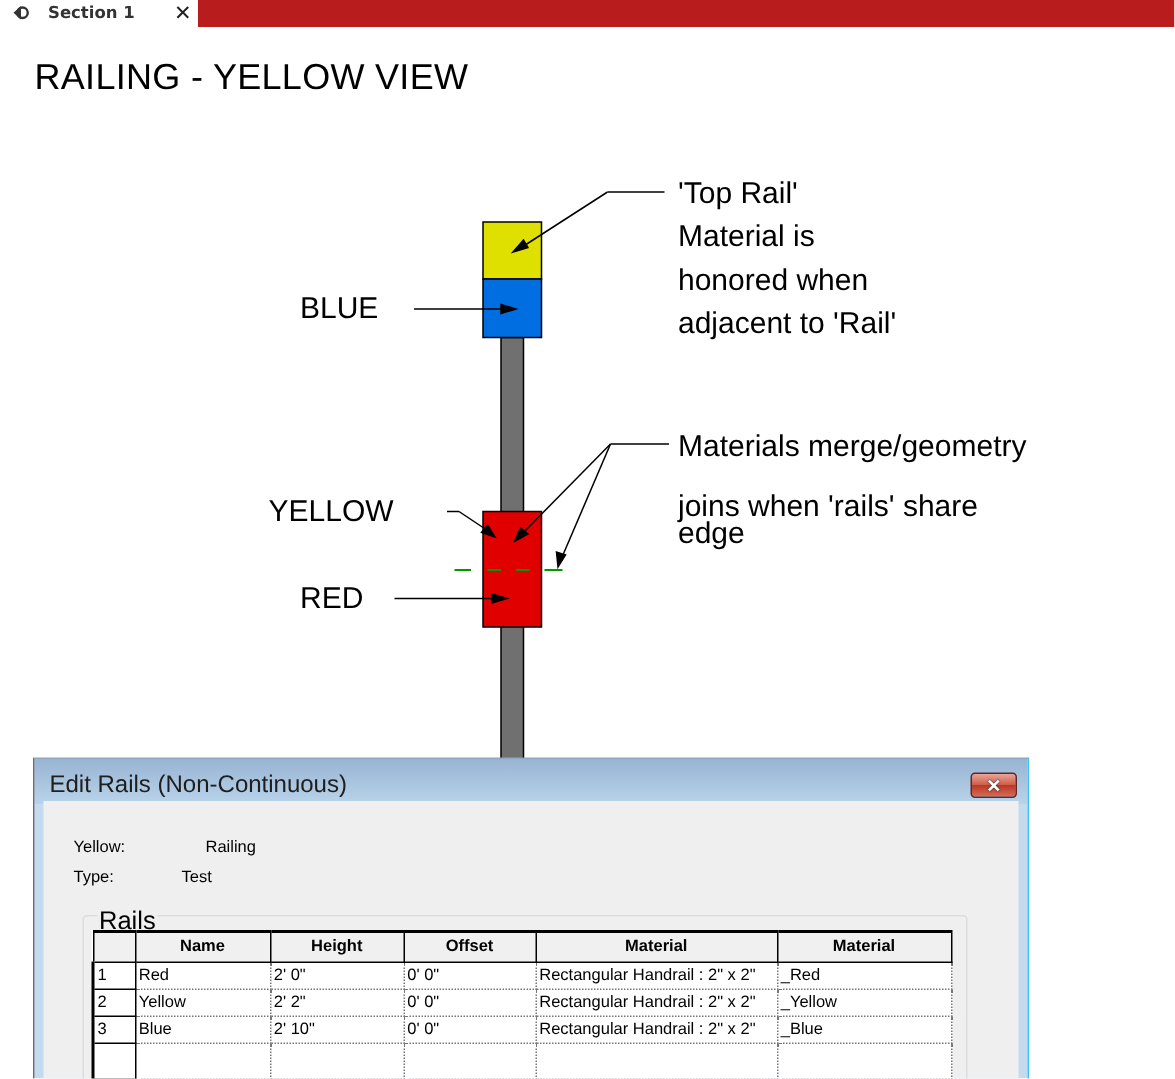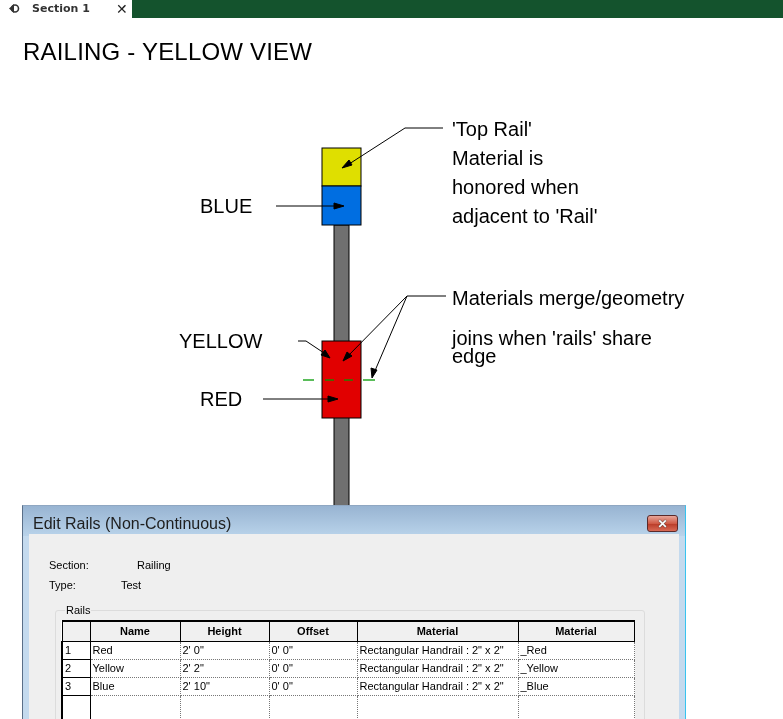--- a/index.html
+++ b/index.html
@@ -1,20 +1,20 @@
 <!DOCTYPE html>
 <html><head>
 <meta charset="utf-8">
 <style>
   * { box-sizing: border-box; margin: 0; padding: 0; }
   html, body { width: 783px; height: 719px; overflow: hidden; background: #ffffff; }
   body { position: relative; font-family: "Liberation Sans", sans-serif; color: #000; }
 
   
-  .tabbar { position: absolute; left: 0; top: 0; width: 783px; height: 18px; background: #14532d; padding-left: 44px; }
+  .tabbar { position: absolute; left: 0; top: 0; width: 783px; height: 18px; background: #b91c1c; padding-left: 44px; }
   .tab { position: absolute; left: 0; top: 0; width: 132px; height: 18px; background: #ffffff;
          display: flex; align-items: center; font-family: "DejaVu Sans", sans-serif; font-size: 11px; font-weight: bold; color: #333; }
   .tab-icon { position: absolute; left: 8px; top: 2px; width: 12px; height: 13px; }
   .tab-label { position: absolute; left: 32px; top: 2px; }
   .tab-close { position: absolute; left: 116px; top: 0px; font-size: 14px; font-weight: bold; color: #222; cursor: pointer; line-height: 18px; }
 
   
   .title { position: absolute; left: 23px; top: 38px; font-size: 24px; letter-spacing: 0.2px; }
   .drawing { position: absolute; left: 0; top: 0; }
 
@@ -24,21 +24,21 @@
   .dialog { position: absolute; left: 22px; top: 505px; width: 664px; height: 214px;
             background: linear-gradient(#98b4d2, #b9d3ea 30px, #c4daee 30px);
             border-left: 1px solid #5a6f88; border-top: 1px solid #8fa7c2; border-right: 1px solid #37c3ef; }
   .dlg-title { position: absolute; left: 10px; top: 9px; font-size: 16px; color: #1e1e1e; }
   .dlg-close { position: absolute; left: 624px; top: 9px; width: 31px; height: 17px; border: 1px solid #5a2a2a; border-radius: 3px;
                background: linear-gradient(#e8a69a, #cf5a45 50%, #b83a26 51%, #d96a55); display: flex; align-items: center; justify-content: center; cursor: pointer; }
   .dlg-close span { color: #fff; font-weight: bold; font-size: 12px; text-shadow: 0 0 1px #333, 0 0 1px #333; }
   .dlg-body { position: absolute; left: 6px; top: 28px; width: 650px; height: 186px; background: #efefef; }
   .field-label { position: absolute; font-size: 11px; color: #000; }
   .group { position: absolute; left: 26px; top: 76px; width: 590px; height: 120px; border: 1px solid #dcdcdc; border-radius: 3px; }
-  .group-label { position: absolute; left: 9px; top: -7px; background: #efefef; padding: 0 1px; font-size: 11px; }
+  .group-label { position: absolute; left: 9px; top: -7px; background: #efefef; padding: 0 1px; font-size: 17px; }
 
   table.grid { position: absolute; left: 32px; top: 86px; border-collapse: collapse; font-size: 11px; background: #fff; }
   table.grid th { background: #f0f0f0; font-weight: bold; height: 20px; border: 1px solid #000; border-top: 2px solid #000; text-align: center; padding: 0 2px; }
   table.grid td { height: 18px; border-right: 1px dotted #777; border-bottom: 1px dotted #777; padding: 0 2px; white-space: nowrap; }
   table.grid td.rownum { border: 1px solid #000; border-right: 1px solid #000; border-left: 2px solid #000; background: #fff; }
   table.grid tr.empty td { height: 24px; }
 </style>
 </head>
 <body>
 
@@ -118,21 +118,21 @@
   <div class="annot" style="left:452px; top:308px;margin-top:15px;">joins when 'rails' share</div>
   <div class="annot" style="left:452px; top:341px;">edge</div>
 </div>
 
 <div class="dialog">
   <div class="dlg-title">Edit Rails (Non-Continuous)</div>
   <div class="dlg-close">
     <span>✕</span>
   </div>
   <div class="dlg-body">
-    <div class="field-label" style="left:20px; top:25px;">Section:</div>
+    <div class="field-label" style="left:20px; top:25px;">Yellow:</div>
     <div class="field-label" style="left:92px; top:25px;padding-left:16px;">Railing</div>
     <div class="field-label" style="left:20px; top:45px;">Type:</div>
     <div class="field-label" style="left:92px; top:45px;">Test</div>
 
     <div class="group">
       <span class="group-label">Rails</span>
     </div>
 
     <table class="grid">
       <thead>

